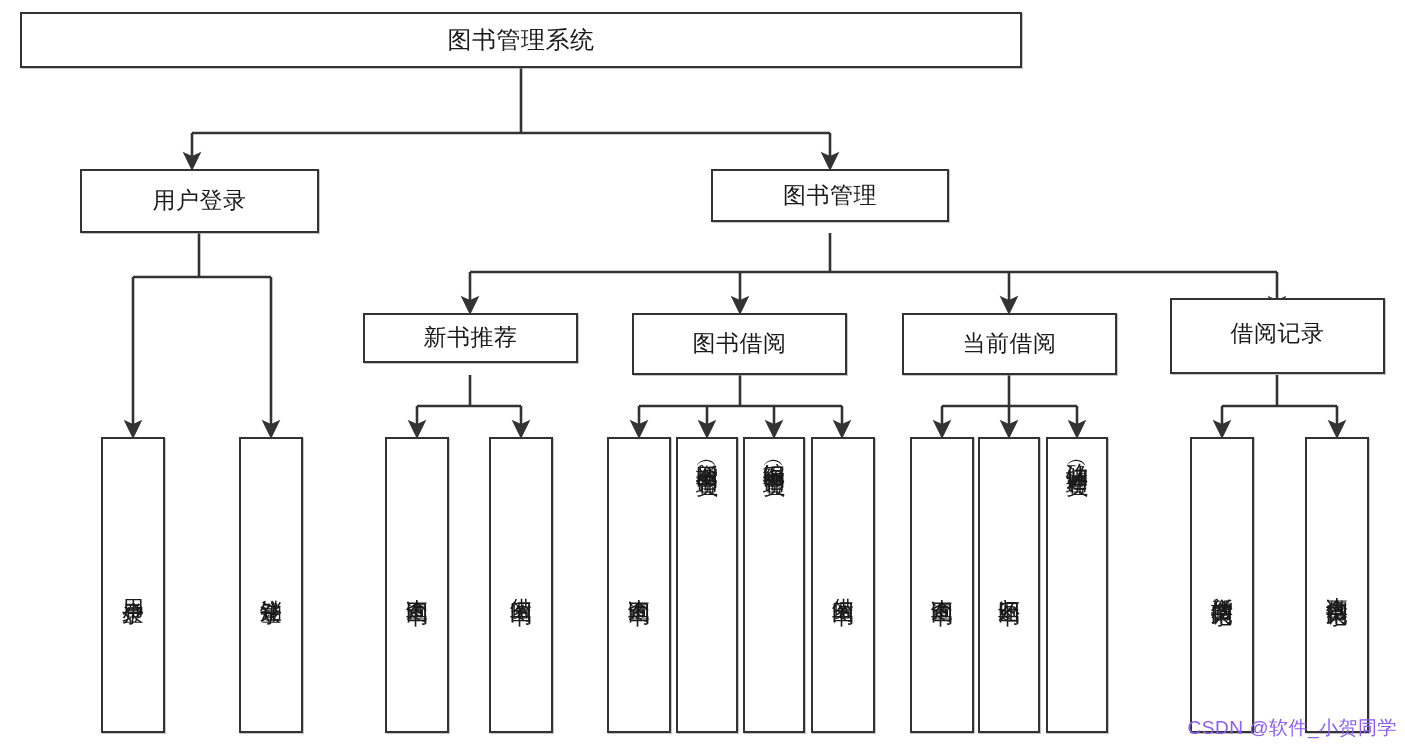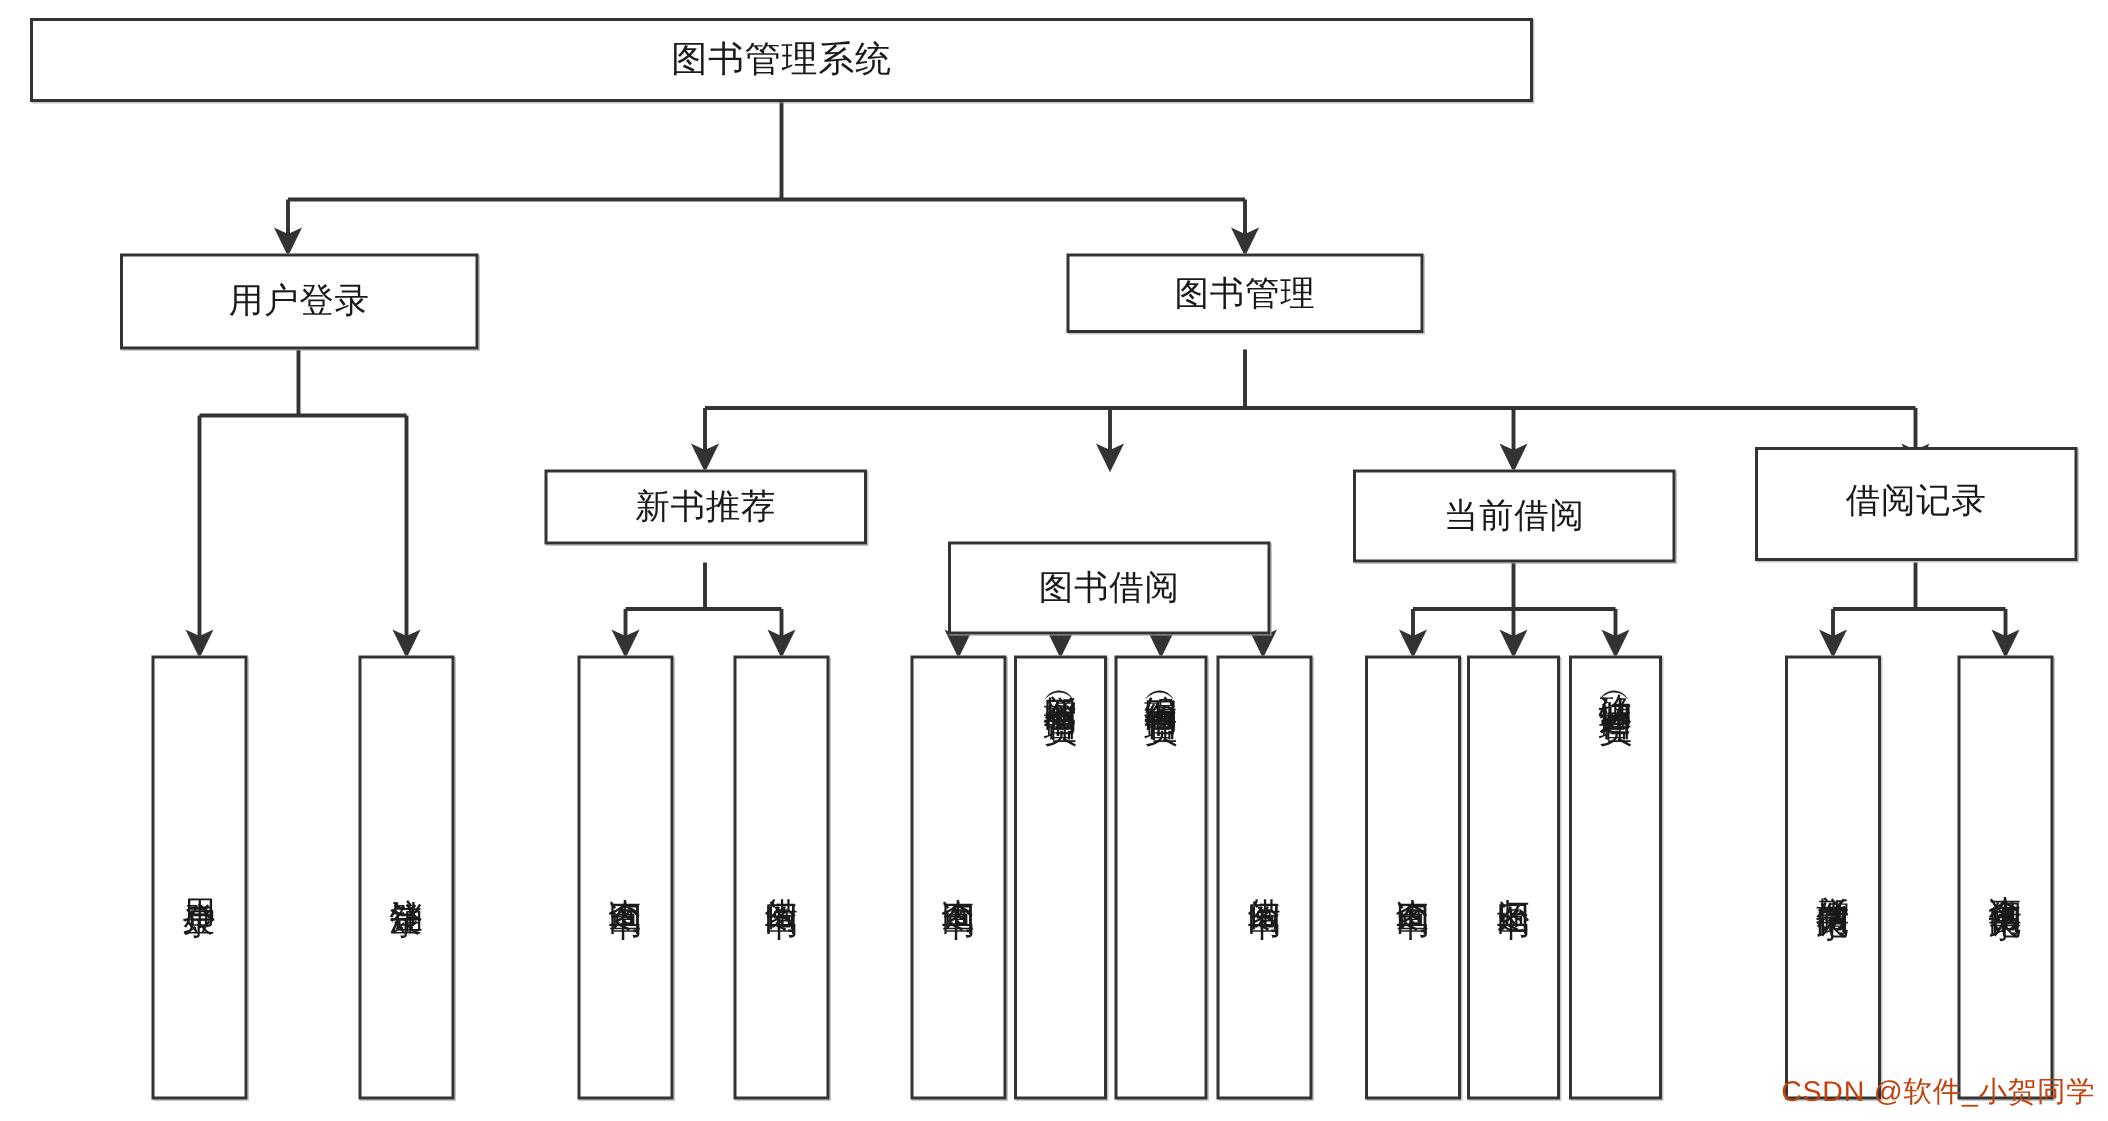--- a/index.html
+++ b/index.html
@@ -62,21 +62,21 @@
   .node.vertical.centered {
     align-items: center;
     padding-top: 0;
   }
   #root-node .node-label { font-size: 24px; }
   .watermark {
     position: absolute;
     right: 8px;
     bottom: 6px;
     font-size: 19px;
-    color: #c2410c;
+    color: #8b5cf6;
     white-space: nowrap;
     letter-spacing: 0.5px;
     font-family: "Liberation Sans", "DejaVu Sans", sans-serif;
     text-align: center;
   }
 </style>
 </head>
 <body>
 
 <div id="diagram-root">
@@ -138,21 +138,21 @@
   <div class="node horizontal" style="left:80px; top:169px; width:239px; height:64px;">
     <span class="node-label">用户登录</span>
   </div>
   <div class="node horizontal" style="left:711px; top:169px; width:238px; height:53px;">
     <span class="node-label">图书管理</span>
   </div>
 
   <div class="node horizontal" style="left:363px; top:313px; width:215px; height:50px;">
     <span class="node-label">新书推荐</span>
   </div>
-  <div class="node horizontal" style="left:632px; top:313px; width:215px; height:62px;margin-top:48px;">
+  <div class="node horizontal" style="left:632px; top:313px; width:215px; height:62px;">
     <span class="node-label">图书借阅</span>
   </div>
   <div class="node horizontal" style="left:902px; top:313px; width:215px; height:62px;">
     <span class="node-label">当前借阅</span>
   </div>
   <div class="node horizontal" style="left:1170px; top:298px; width:215px; height:76px;font-family:Liberation Mono, monospace;">
     <span class="node-label">借阅记录</span>
   </div>
 
   <div class="node vertical centered" style="left:101px; top:437px; width:64px; height:296px;">

